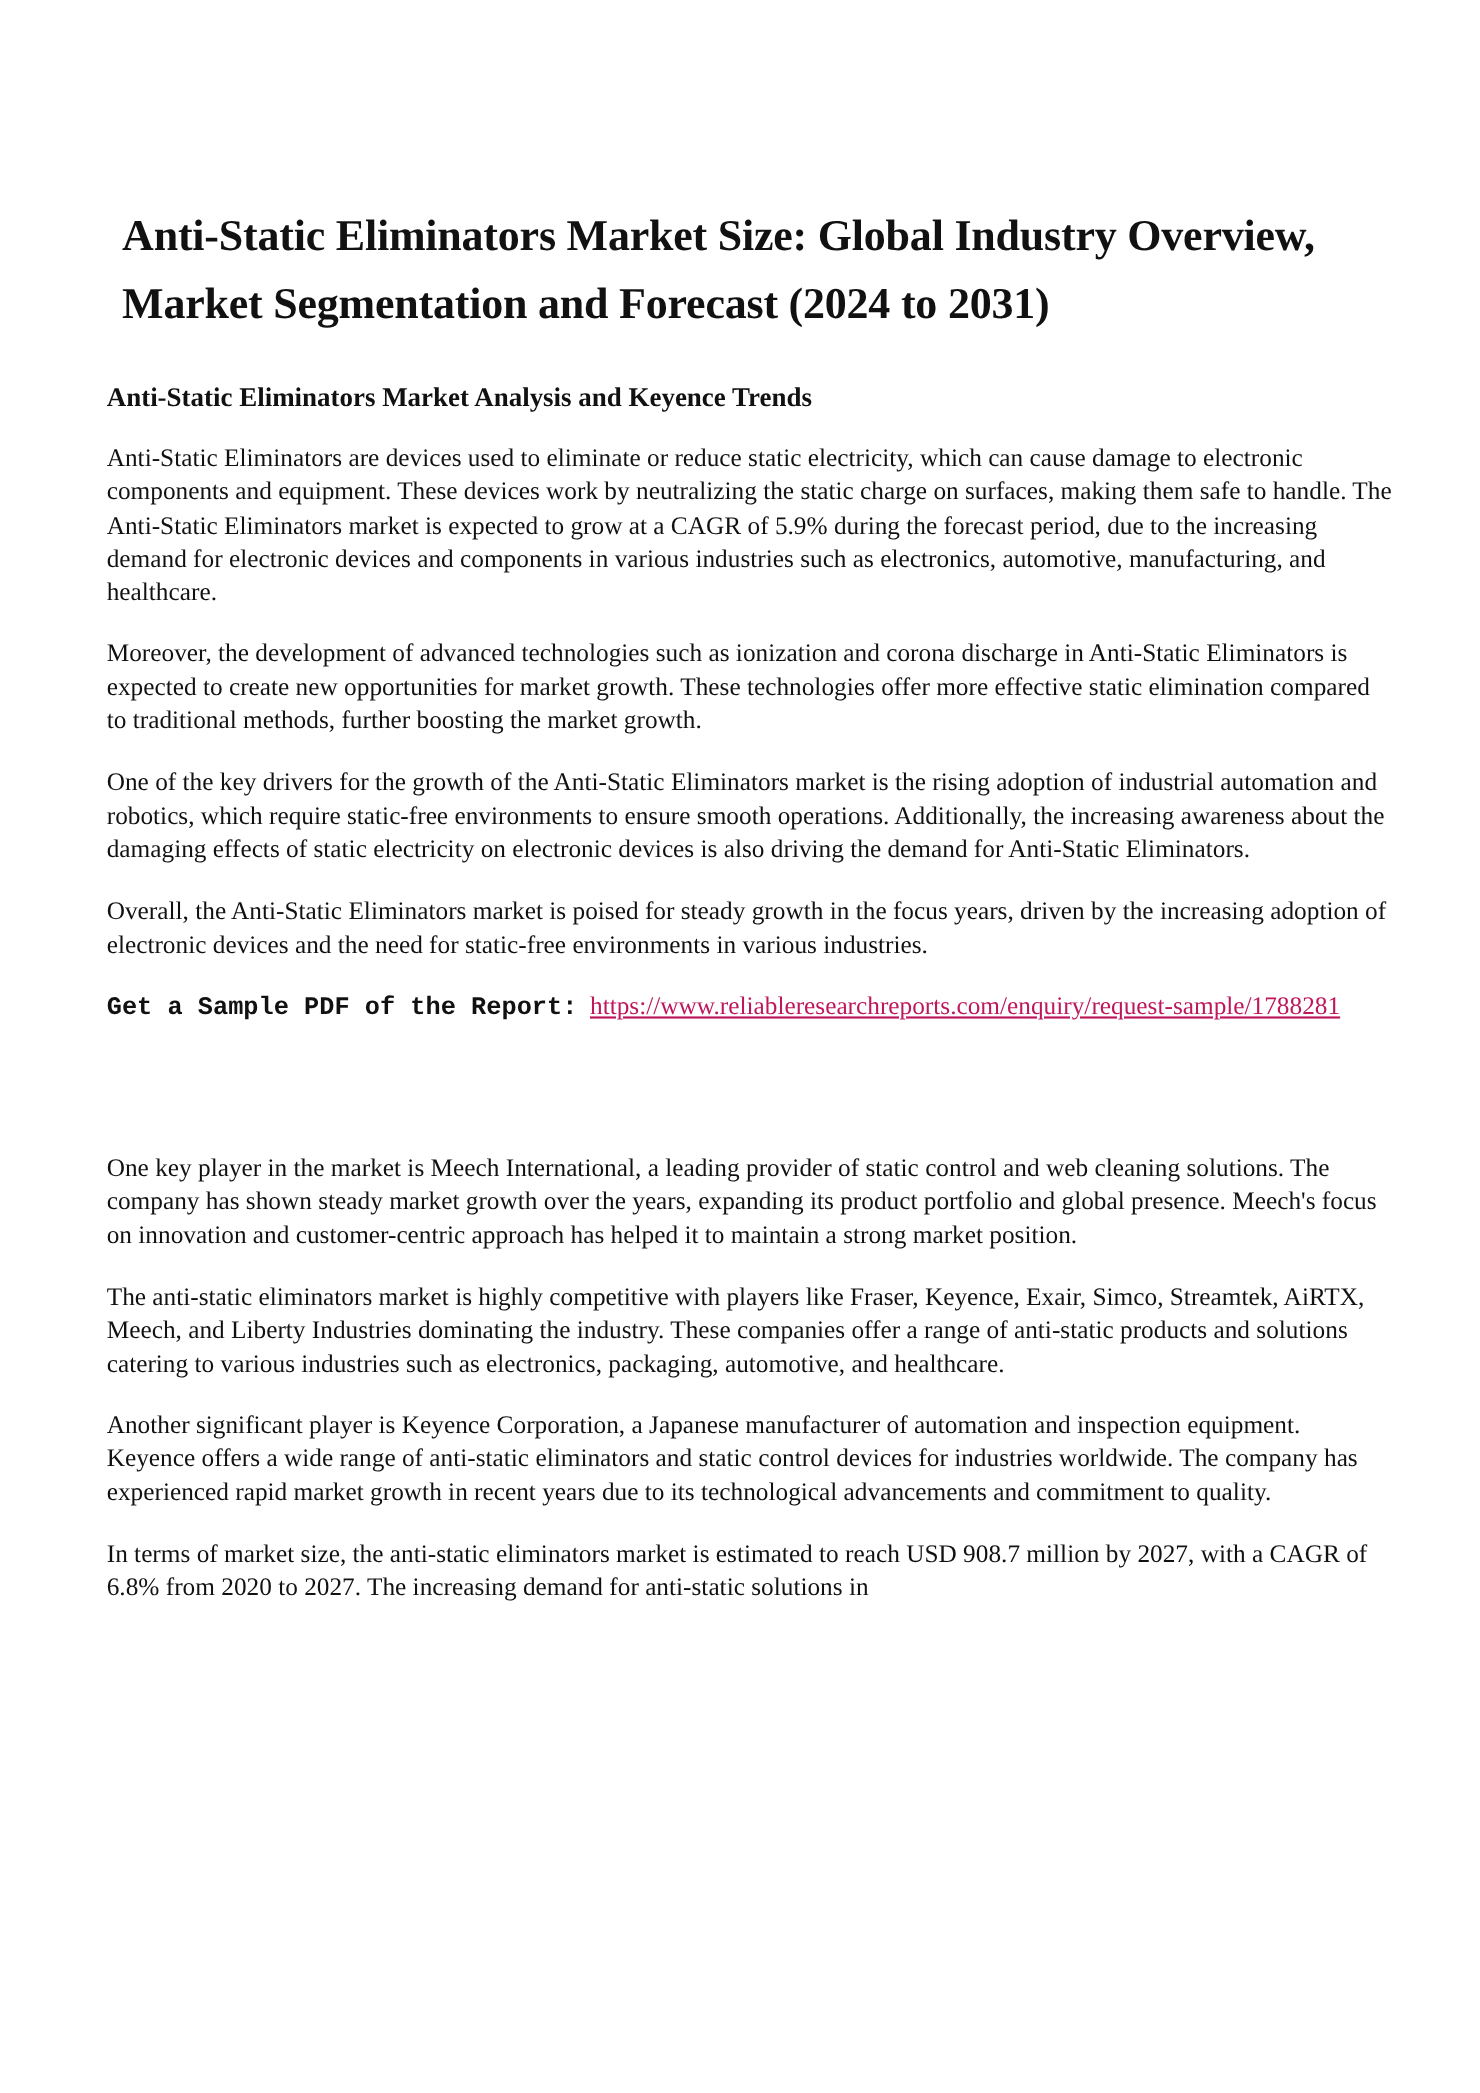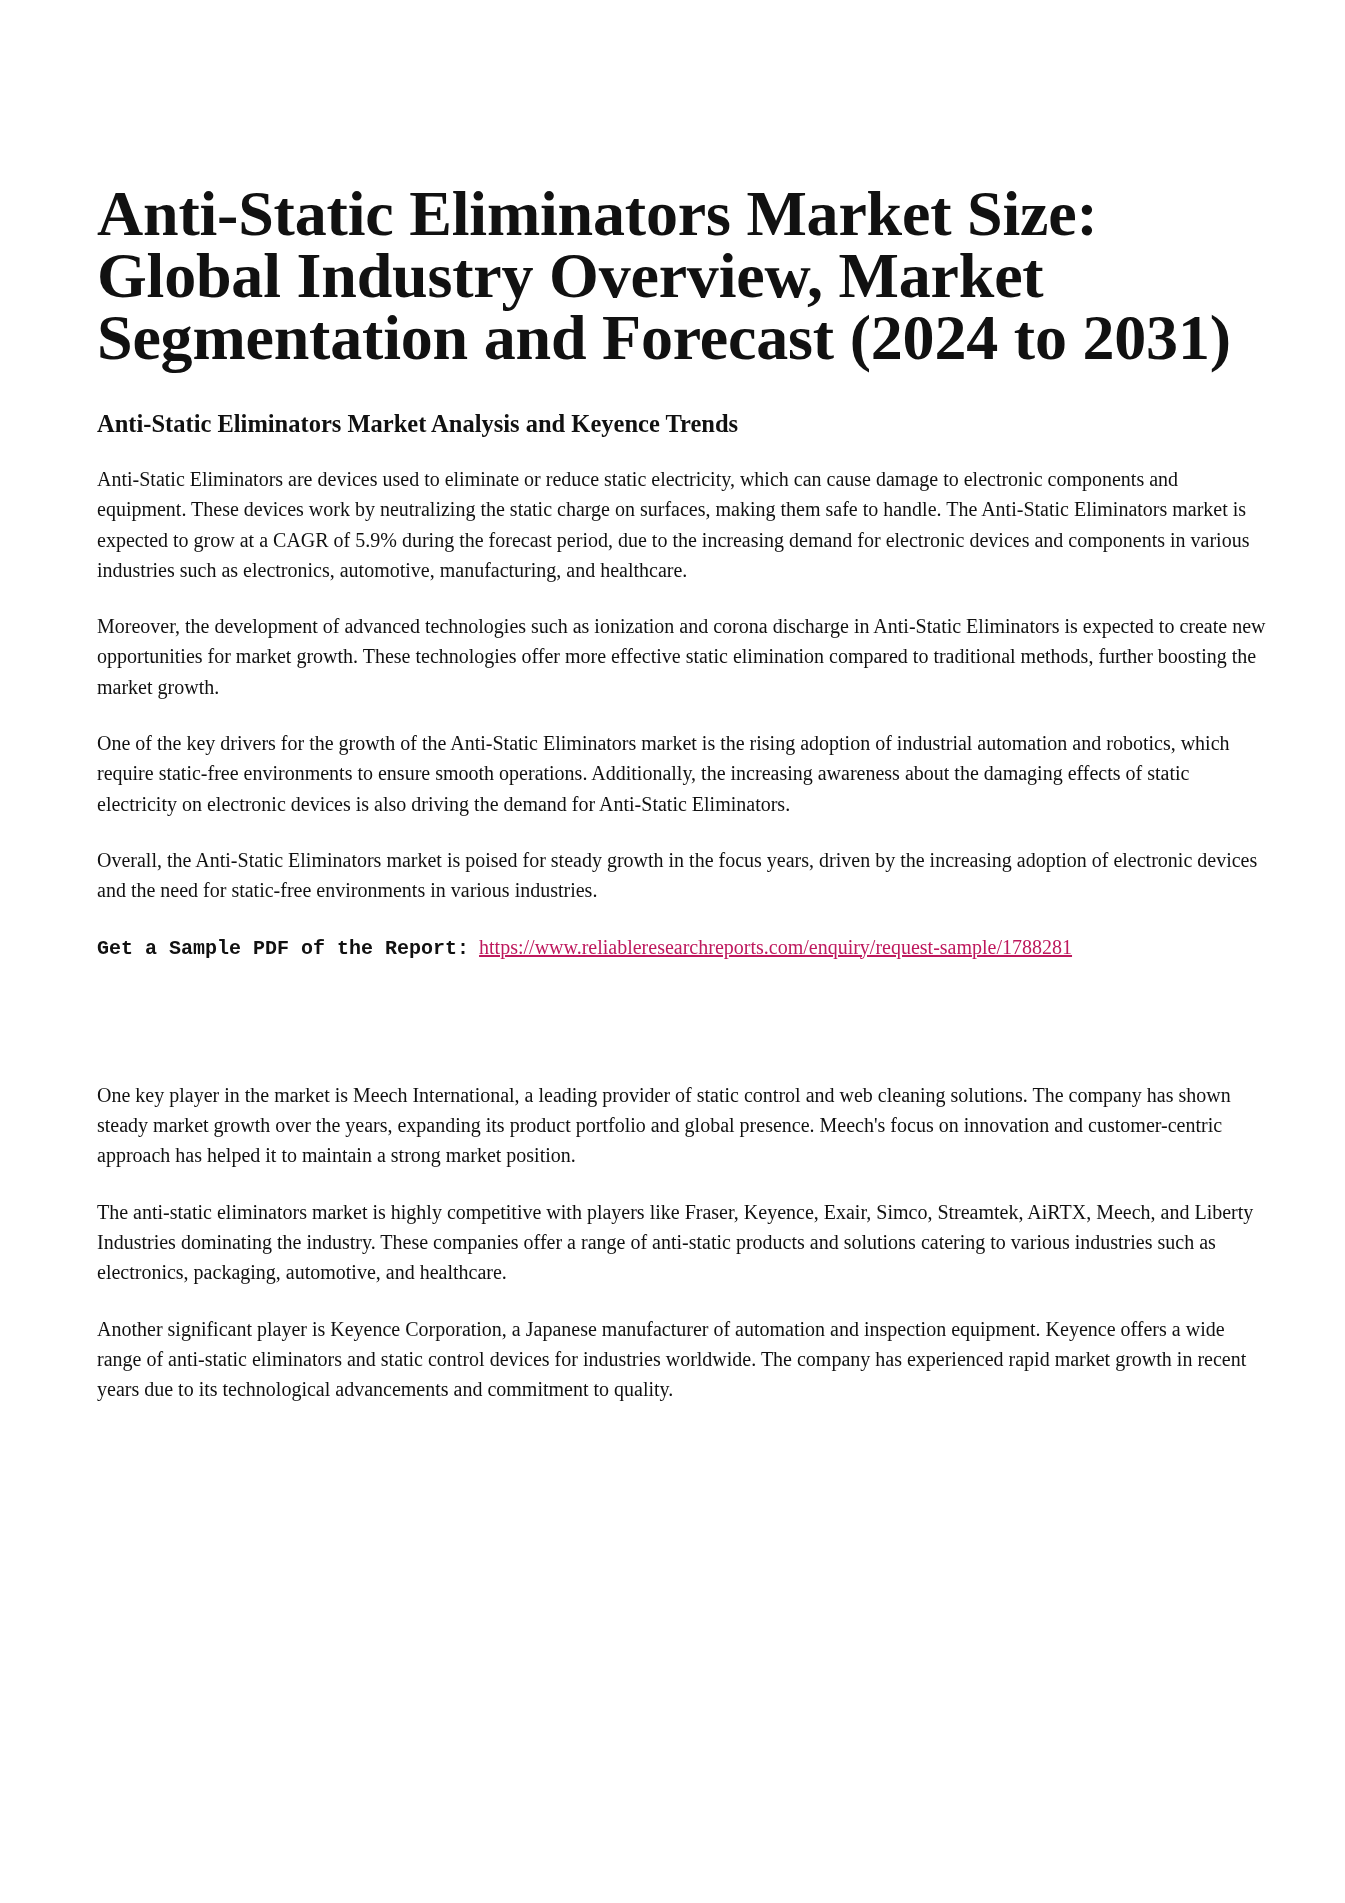--- a/index.html
+++ b/index.html
@@ -17,34 +17,34 @@
     }
     .page {
       position: absolute;
       left: 97px;
       top: 183px;
       width: 1170px;
     }
     h1 {
       font-family: "Liberation Serif", serif;
       font-weight: bold;
-      font-size: 64px;
+      font-size: 40px;
       line-height: 62px;
-      margin: 0 0 40px 0;
+      margin: 0 0 40px 14px;
       letter-spacing: -0.2px;
     }
     h2 {
       font-family: "Liberation Serif", serif;
       font-weight: bold;
       font-size: 24.5px;
       line-height: 30px;
       margin: 0 0 25px 0;
     }
     p {
-      font-size: 20px;
+      font-size: 23px;
       line-height: 30.3px;
       margin: 0 0 26px 0;
     }
     .sample {
       margin-bottom: 0;
     }
     .sample-label {
       font-weight: bold;
       font-family: Liberation Mono, monospace;
     }
@@ -73,14 +73,15 @@
       <a class="sample-link">https://www.reliableresearchreports.com/enquiry/request-sample/1788281</a>
     </p>
   </section>
 
   <div class="spacer"></div>
 
   <section>
     <p>One key player in the market is Meech International, a leading provider of static control and web cleaning solutions. The company has shown steady market growth over the years, expanding its product portfolio and global presence. Meech's focus on innovation and customer-centric approach has helped it to maintain a strong market position.</p>
     <p>The anti-static eliminators market is highly competitive with players like Fraser, Keyence, Exair, Simco, Streamtek, AiRTX, Meech, and Liberty Industries dominating the industry. These companies offer a range of anti-static products and solutions catering to various industries such as electronics, packaging, automotive, and healthcare.</p>
     <p>Another significant player is Keyence Corporation, a Japanese manufacturer of automation and inspection equipment. Keyence offers a wide range of anti-static eliminators and static control devices for industries worldwide. The company has experienced rapid market growth in recent years due to its technological advancements and commitment to quality.</p>
+    <p>In terms of market size, the anti-static eliminators market is estimated to reach USD 908.7 million by 2027, with a CAGR of 6.8% from 2020 to 2027. The increasing demand for anti-static solutions in</p>
   </section>
 </div>
 
 </body></html>

